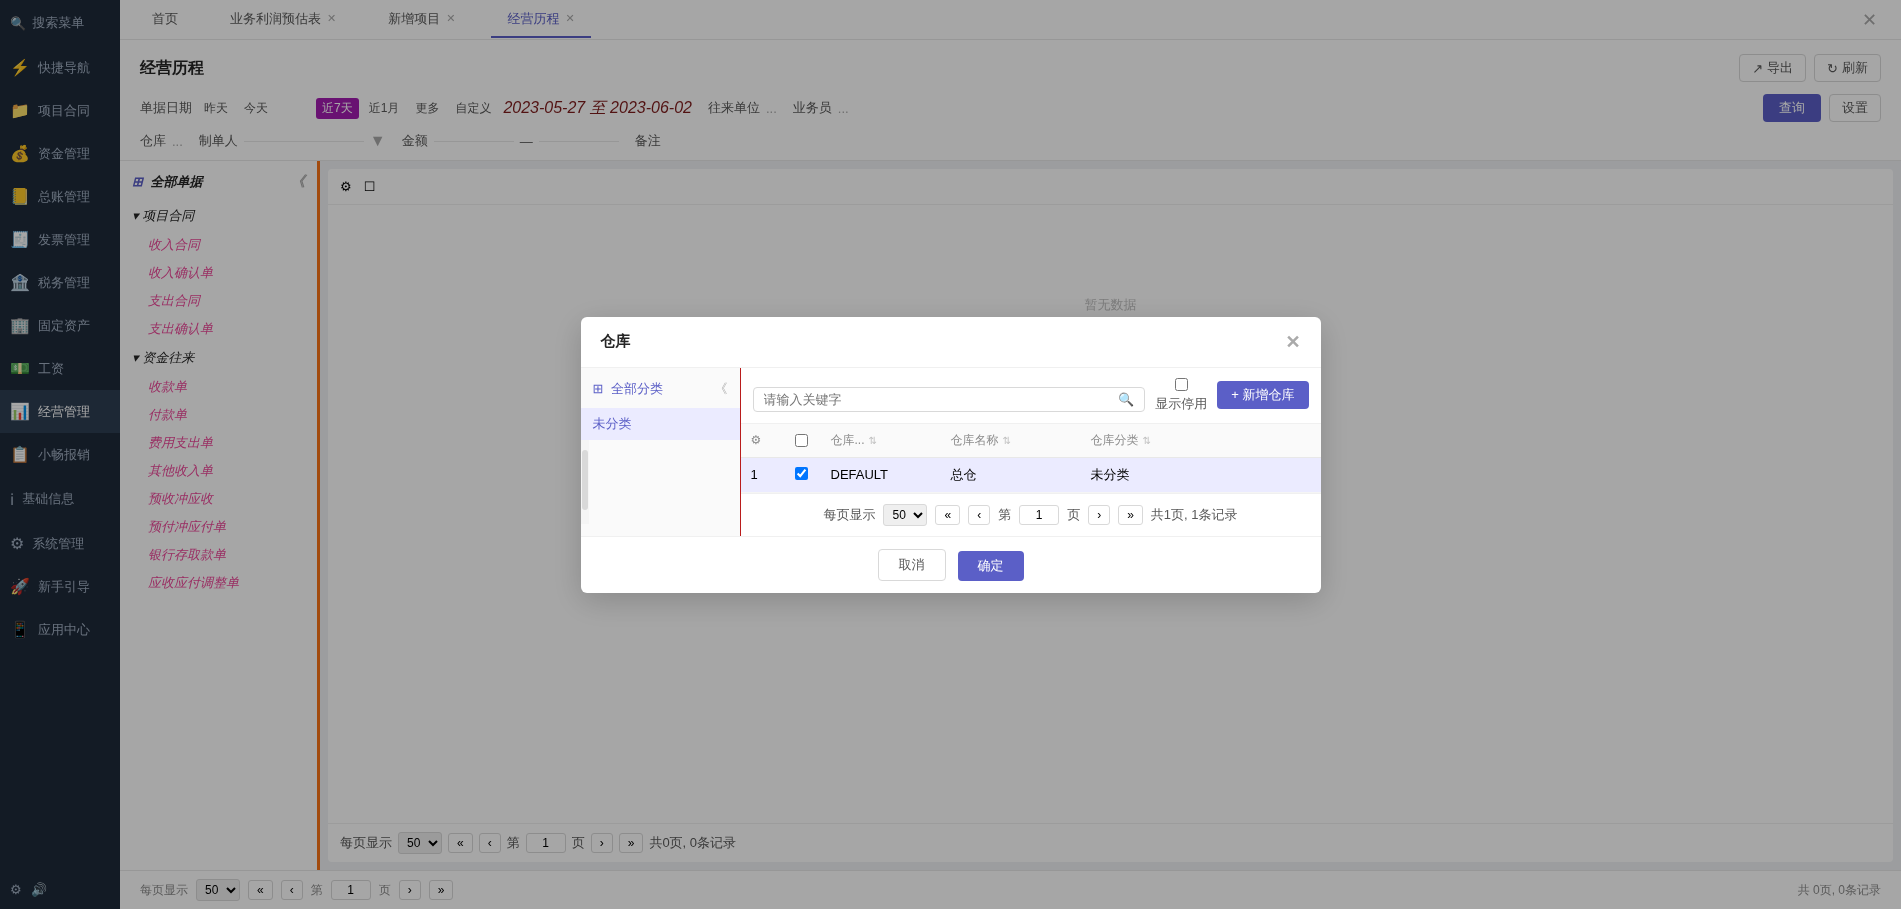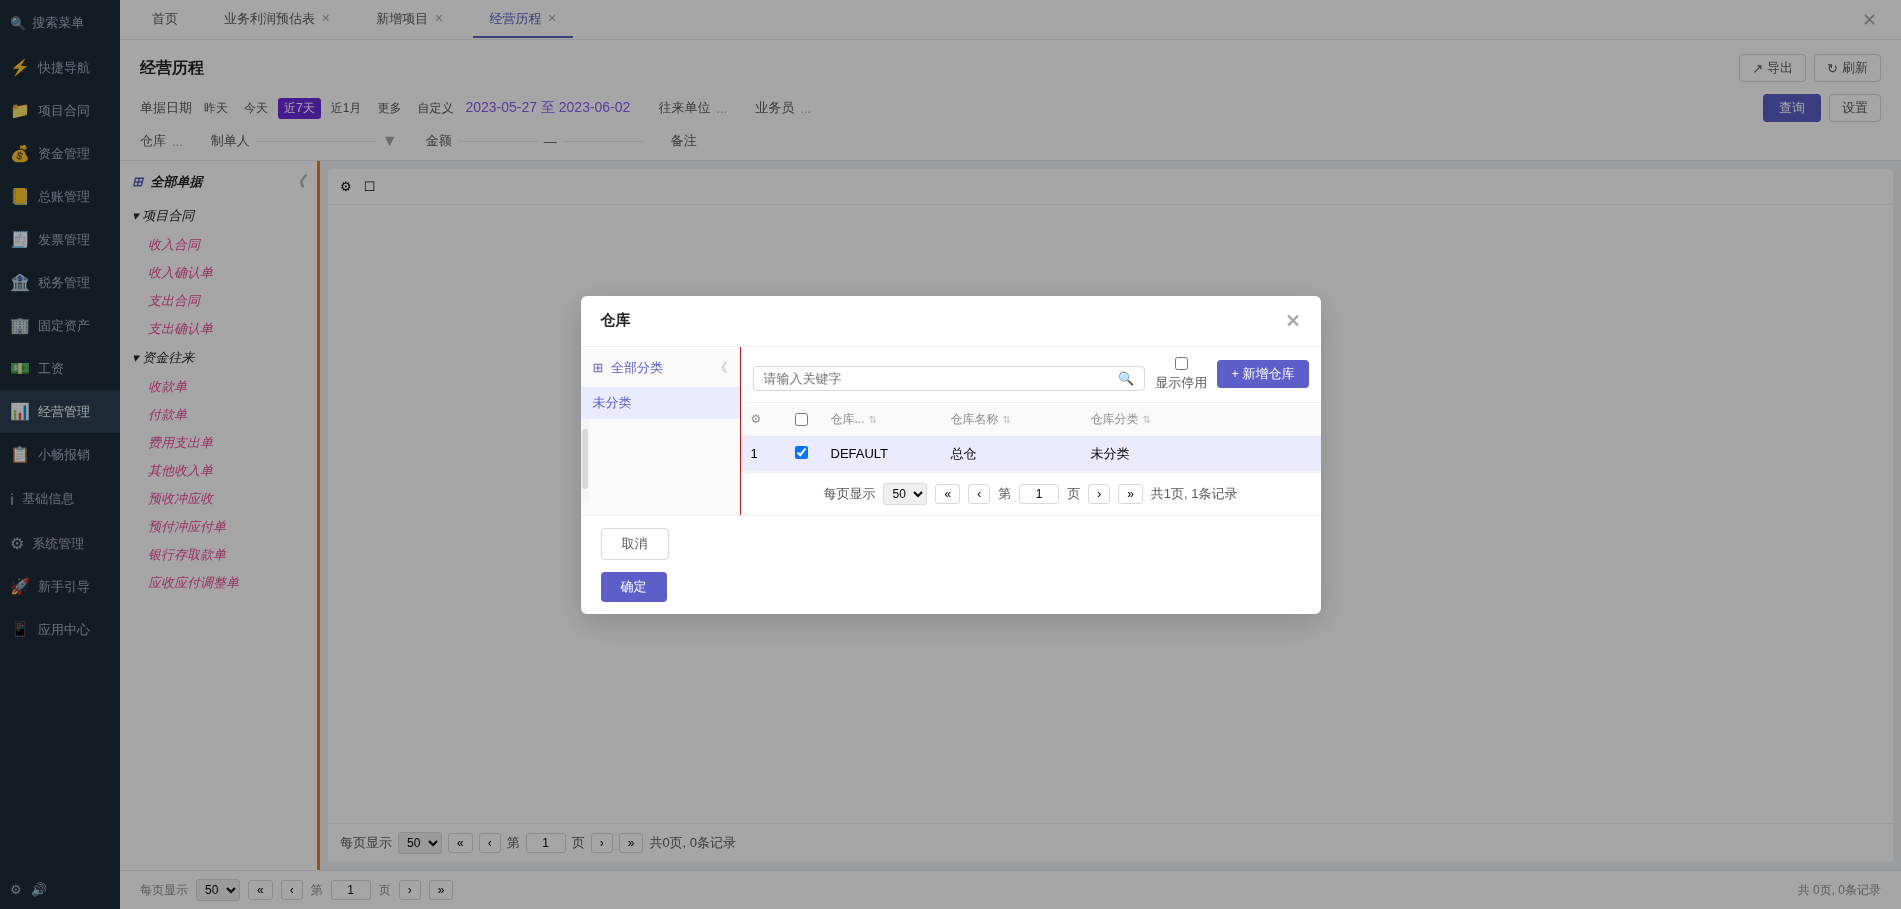--- a/index.html
+++ b/index.html
@@ -60,21 +60,21 @@
       align-items: center;
       border-bottom: 1px solid #e8e8e8;
       height: 40px;
       padding: 0 16px;
       gap: 4px;
       justify-content: space-between;
     }
     .tab-bar-left {
       display: flex;
       align-items: center;
-      gap: 14px;
+      gap: 20px;
     }
     .tab {
       padding: 8px 16px;
       font-size: 13px;
       color: #595959;
       cursor: pointer;
       border-bottom: 2px solid transparent;
       white-space: nowrap;
       display: flex;
       align-items: center;
@@ -123,39 +123,40 @@
       border: none;
       border-radius: 4px;
       cursor: pointer;
       font-size: 13px;
       color: #fff;
     }
 
     .filter-row {
       display: flex;
       align-items: center;
-      gap: 28px;
+      gap: 16px;
       padding-bottom: 10px;
       flex-wrap: wrap;
     }
     .filter-item { display: flex; align-items: center; gap: 6px; font-size: 13px; color: #595959; }
     .filter-label { white-space: nowrap; }
     .date-options { display: flex; gap: 4px; }
     .date-opt {
       padding: 2px 6px;
       border-radius: 3px;
       font-size: 12px;
       cursor: pointer;
       color: #595959;
     }
     .date-opt.active {
-      background: #6d28d9;
+      background: #a21caf;
       color: #fff;
-    }
-    .date-range { font-size: 14px; color: #8b5cf6; }
+      margin-left: 38px;
+    }
+    .date-range { font-size: 16px; color: #7f1d1d; font-style: italic; }
     .filter-dots { color: #aaa; cursor: pointer; }
 
     
     .content-area {
       flex: 1;
       display: flex;
       overflow: hidden;
       background: #f0f2f5;
     }
 
@@ -416,26 +417,25 @@
       align-items: center;
       justify-content: center;
       padding: 10px 16px;
       gap: 8px;
       border-top: 1px solid #f0f0f0;
       font-size: 13px;
       color: #595959;
     }
     .modal-footer-buttons {
       display: flex;
-      align-items: flex-start;
+      align-items: flex-end;
       justify-content: center;
       padding: 12px 20px;
       gap: 12px;
       border-top: 1px solid #f0f0f0;
-      flex-direction: column;
     }
     .btn-cancel {
       padding: 6px 20px;
       border: 1px solid #d9d9d9;
       background: #fff;
       border-radius: 4px;
       cursor: pointer;
       font-size: 13px;
       color: #595959;
     }

